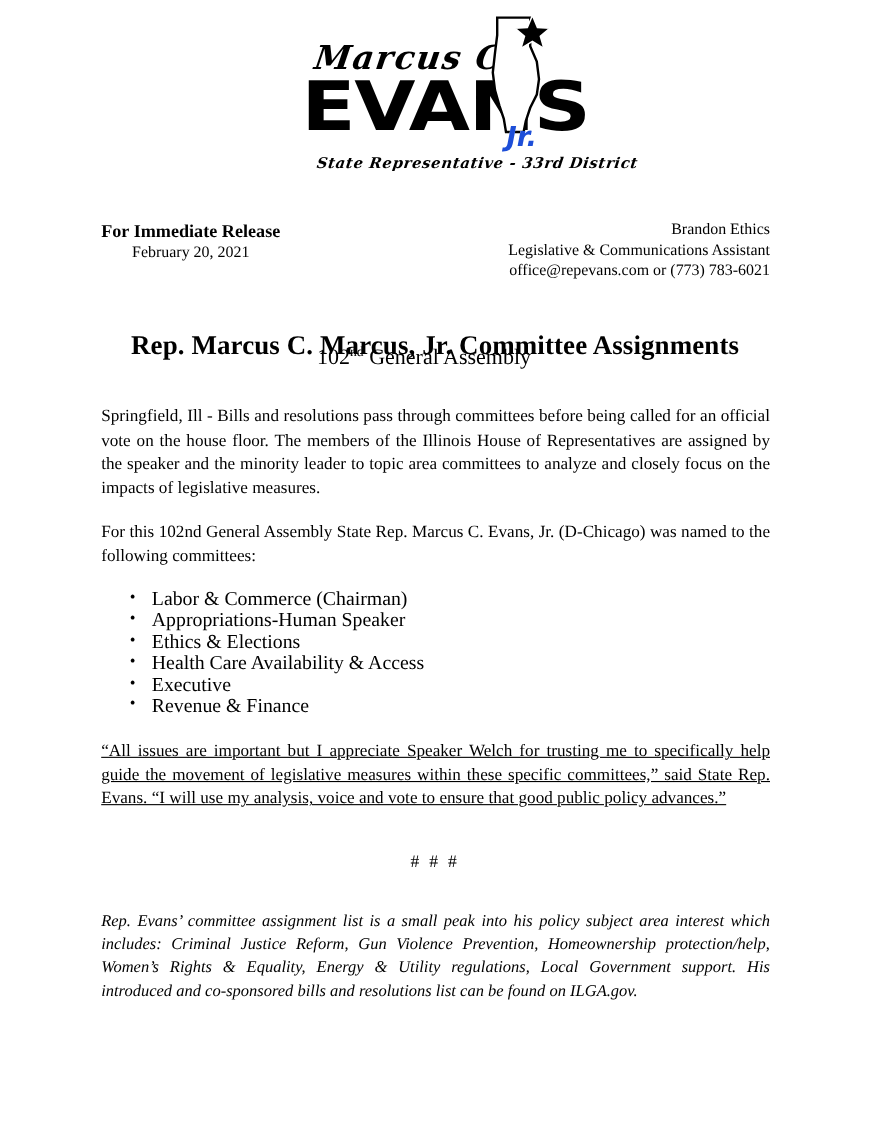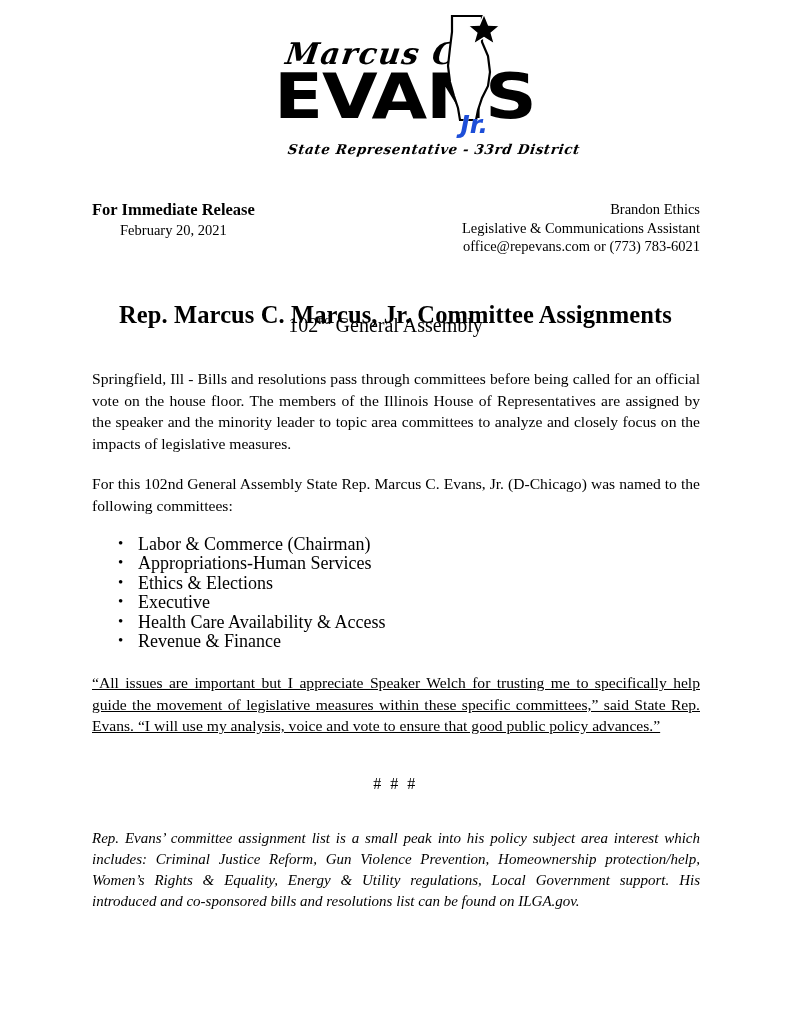--- a/index.html
+++ b/index.html
@@ -260,24 +260,24 @@
   </div>
 
   <div class="body-area">
 
     <p class="para">Springfield, Ill - Bills and resolutions pass through committees before being called for an official vote on the house floor. The members of the Illinois House of Representatives are assigned by the speaker and the minority leader to topic area committees to analyze and closely focus on the impacts of legislative measures.</p>
 
     <p class="para">For this 102nd General Assembly State Rep. Marcus C. Evans, Jr. (D-Chicago) was named to the following committees:</p>
 
     <ul class="committee-list">
       <li>Labor &amp; Commerce (Chairman)</li>
-      <li>Appropriations-Human Services</li>
+      <li>Appropriations-Human Speaker</li>
       <li>Ethics &amp; Elections</li>
+      <li>Health Care Availability &amp; Access</li>
       <li>Executive</li>
-      <li>Health Care Availability &amp; Access</li>
       <li>Revenue &amp; Finance</li>
     </ul>
 
     <p class="quote-para">“All issues are important but I appreciate Speaker Welch for trusting me to specifically help guide the movement of legislative measures within these specific committees,” said State Rep. Evans. “I will use my analysis, voice and vote to ensure that good public policy advances.”</p>
   </div>
 
   <div class="hash-marks"># # #</div>
 
   <p class="footer-note">Rep. Evans’ committee assignment list is a small peak into his policy subject area interest which includes: Criminal Justice Reform, Gun Violence Prevention, Homeownership protection/help, Women’s Rights &amp; Equality, Energy &amp; Utility regulations, Local Government support. His introduced and co-sponsored bills and resolutions list can be found on ILGA.gov.</p>
 

